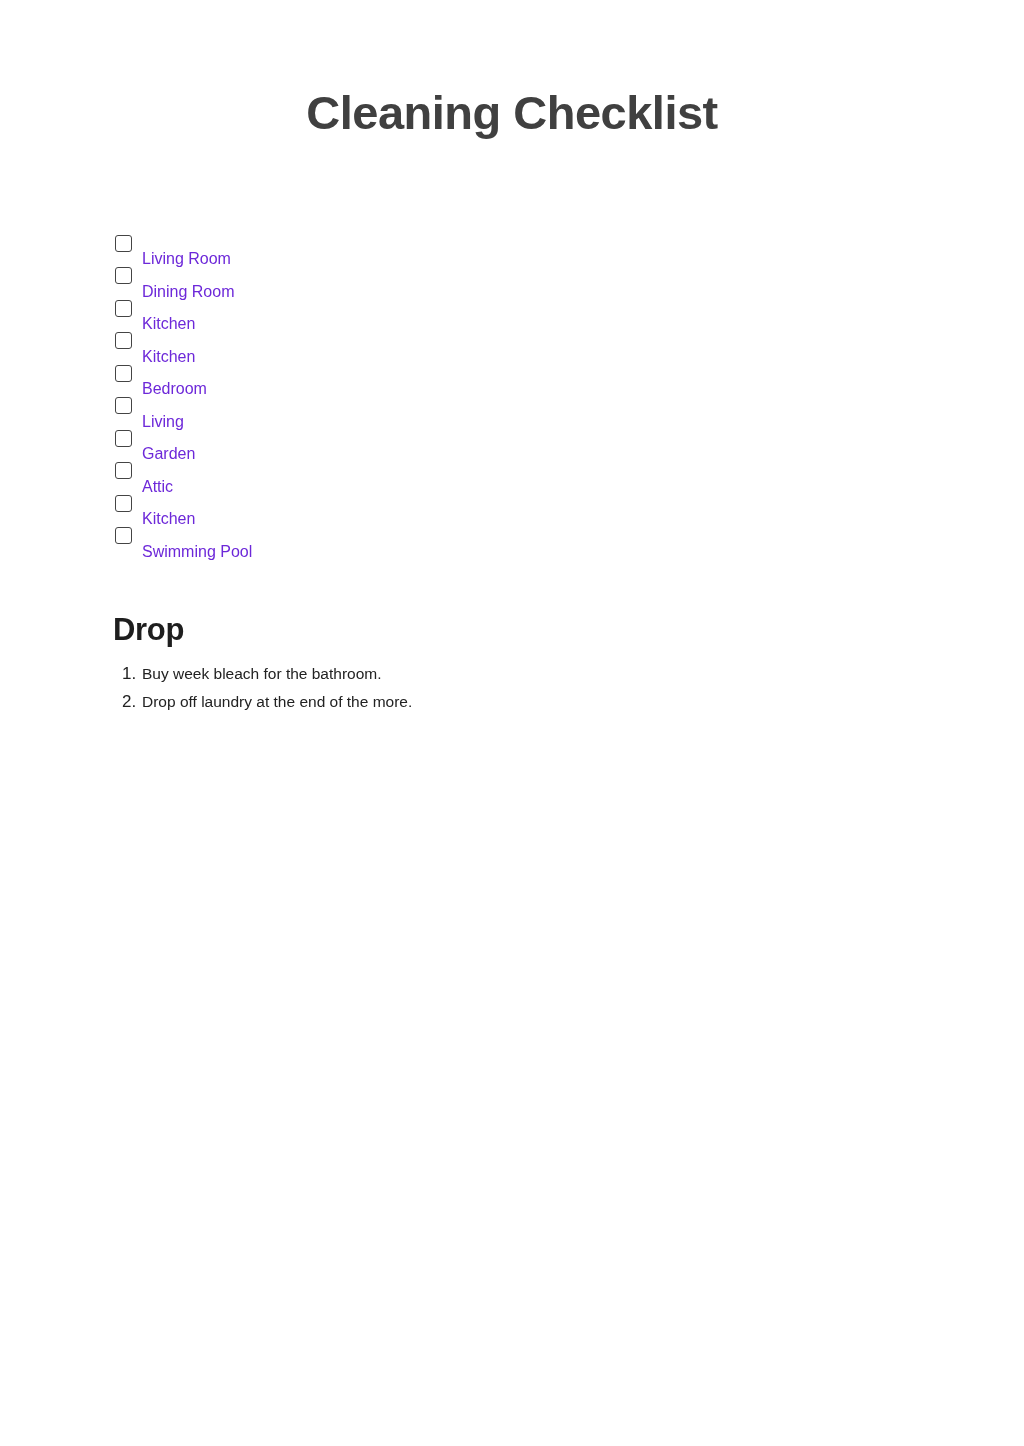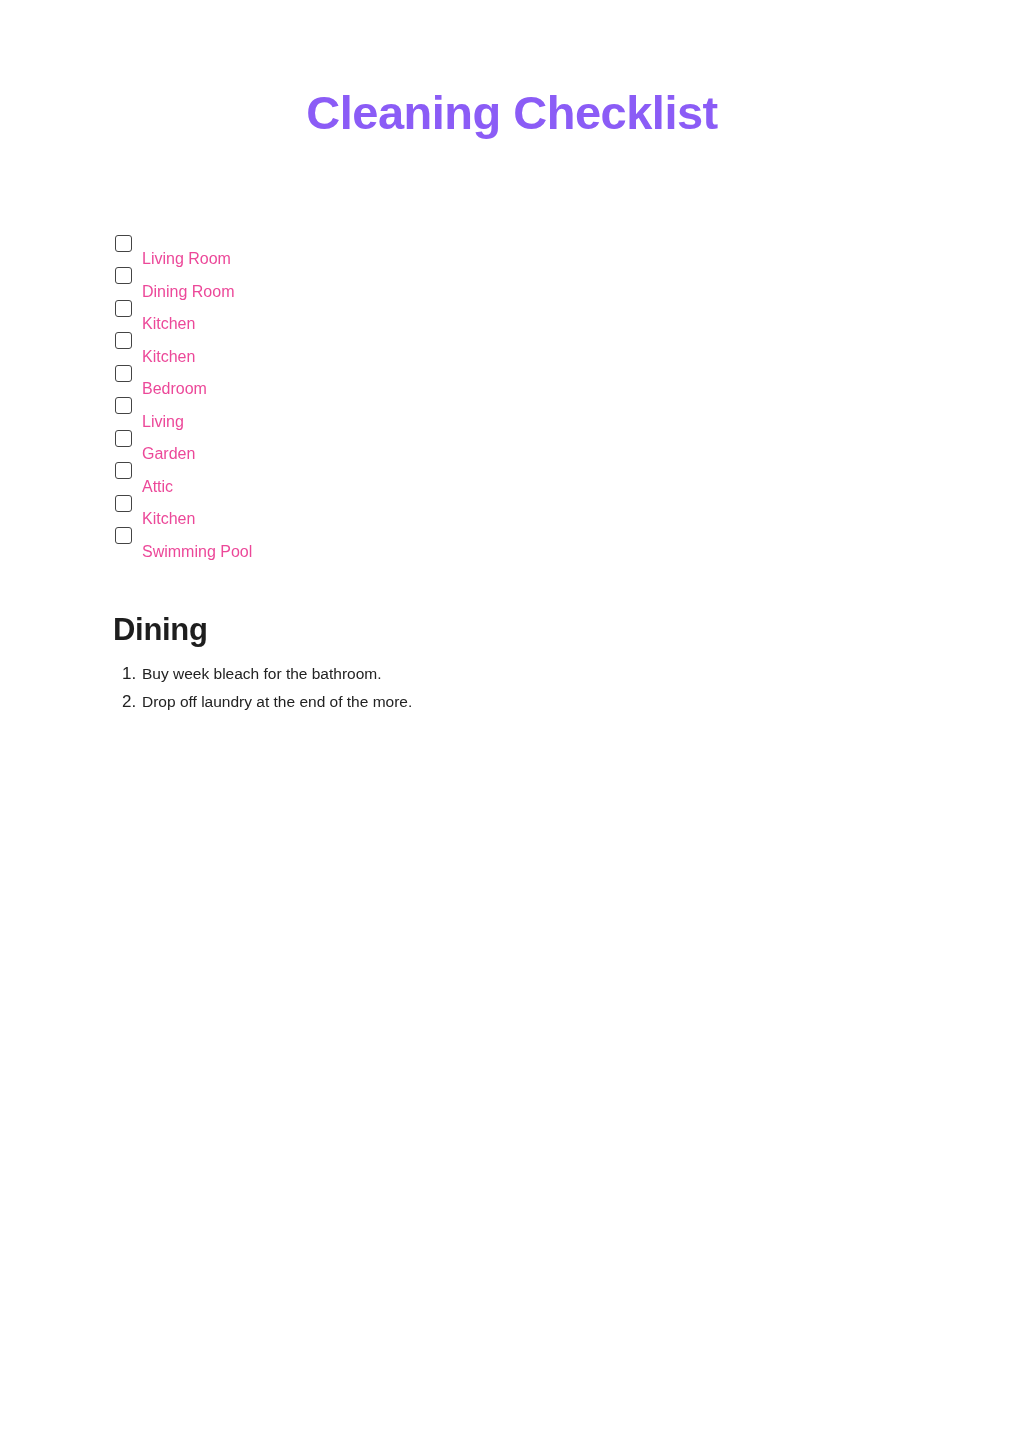--- a/index.html
+++ b/index.html
@@ -2,31 +2,31 @@
 <html><head>
   <meta charset="utf-8">
   <style>
     html, body { margin: 0; padding: 0; background: #ffffff; }
     body {
       width: 1024px; height: 1446px; position: relative; overflow: hidden;
       font-family: "Liberation Sans", "DejaVu Sans", sans-serif; color: #1f1f1f;
     }
     .title {
       position: absolute; left: 0; right: 0; top: 83px; text-align: center;
-      font-size: 47px; font-weight: bold; letter-spacing: -0.5px; color: #8b5cf6;
+      font-size: 47px; font-weight: bold; letter-spacing: -0.5px; color: #404040;
       line-height: 60px; margin: 0;
     }
     .checklist { position: absolute; left: 115px; top: 229px; margin: 0; padding: 0; list-style: none; }
     .check-item { height: 32.5px; display: flex; align-items: center; }
     .box {
       width: 15px; height: 15px; border: 1.3px solid #444; border-radius: 3px;
       box-sizing: content-box; margin-right: 10px; flex: none; background: #fff;
       position: relative; top: -2px; cursor: pointer;
     }
-    .check-label { font-size: 16px; color: #ec4899; margin-top: 28px; }
+    .check-label { font-size: 16px; color: #6d28d9; margin-top: 28px; }
     .notes-title {
       position: absolute; left: 113px; top: 612px; margin: 0;
       font-size: 31px; font-weight: bold; color: #1e1e1e; letter-spacing: -0.3px;
     }
     .notes-list { position: absolute; left: 142px; top: 660px; margin: 0; padding: 0; list-style: none; }
     .note-item { height: 28px; font-size: 15.5px; color: #222; display: flex; align-items: center; position: relative; }
     .note-num { position: absolute; left: -20px; font-size: 17px; }
   </style>
 </head>
 <body>
@@ -69,21 +69,21 @@
   <li class="check-item">
     <span class="box"></span>
     <span class="check-label">Kitchen</span>
   </li>
   <li class="check-item">
     <span class="box"></span>
     <span class="check-label">Swimming Pool</span>
   </li>
 </ul>
 
-<h2 class="notes-title">Dining</h2>
+<h2 class="notes-title">Drop</h2>
 
 <ol class="notes-list">
   <li class="note-item">
     <span class="note-num">1.</span>
     <span>Buy week bleach for the bathroom.</span>
   </li>
   <li class="note-item">
     <span class="note-num">2.</span>
     <span>Drop off laundry at the end of the more.</span>
   </li>

